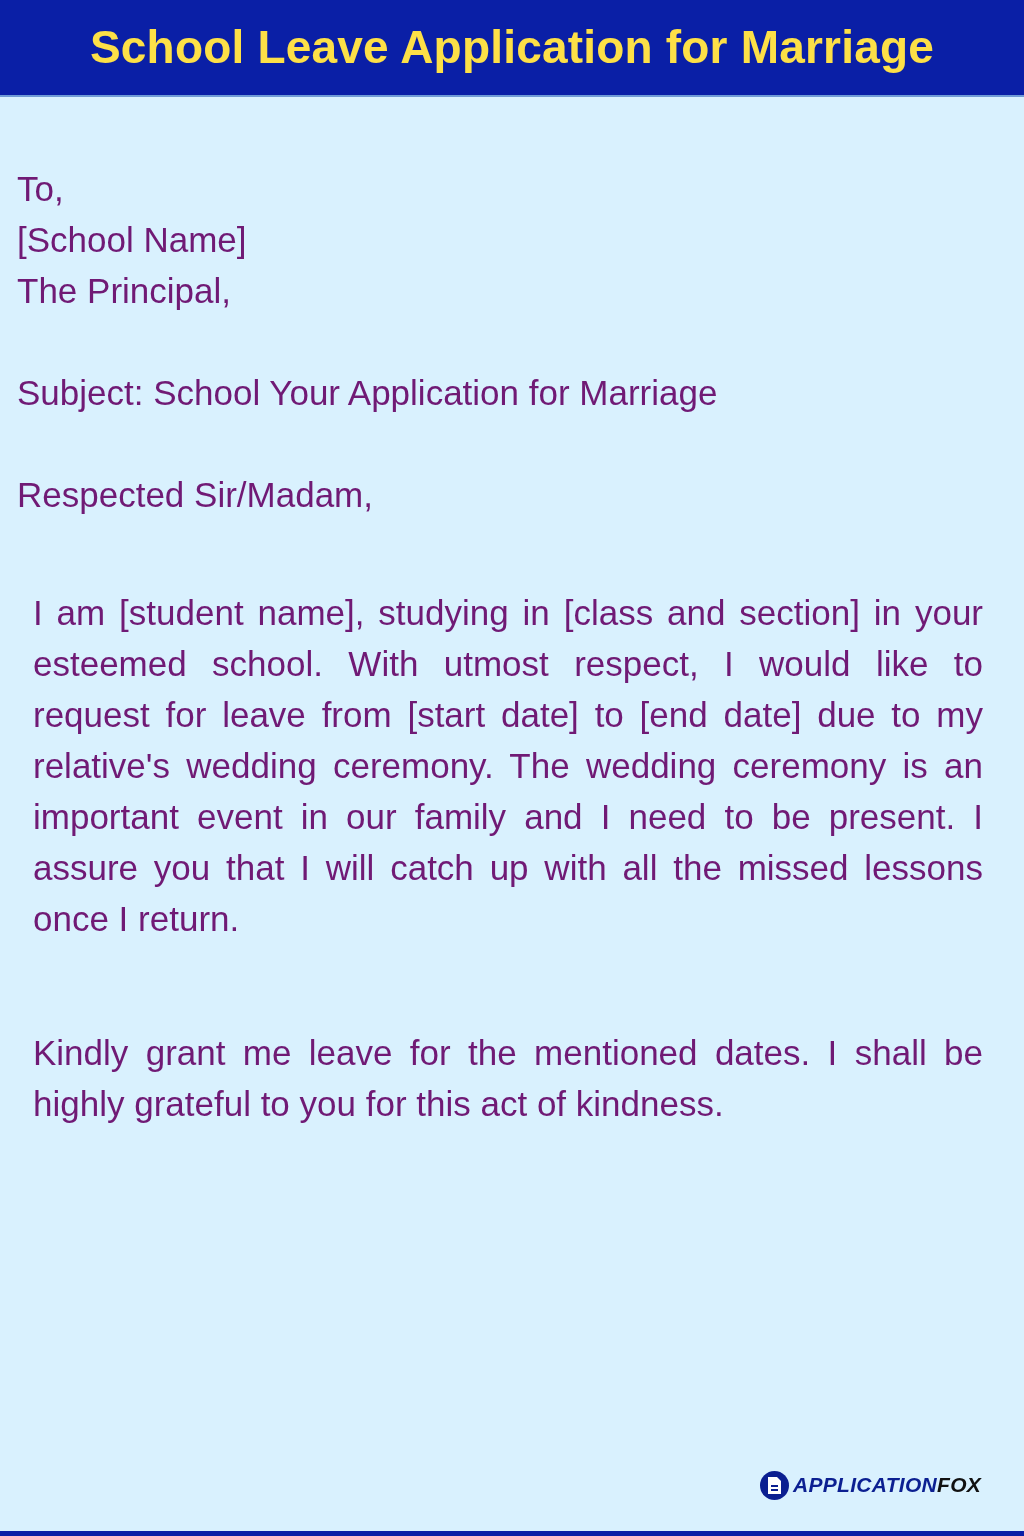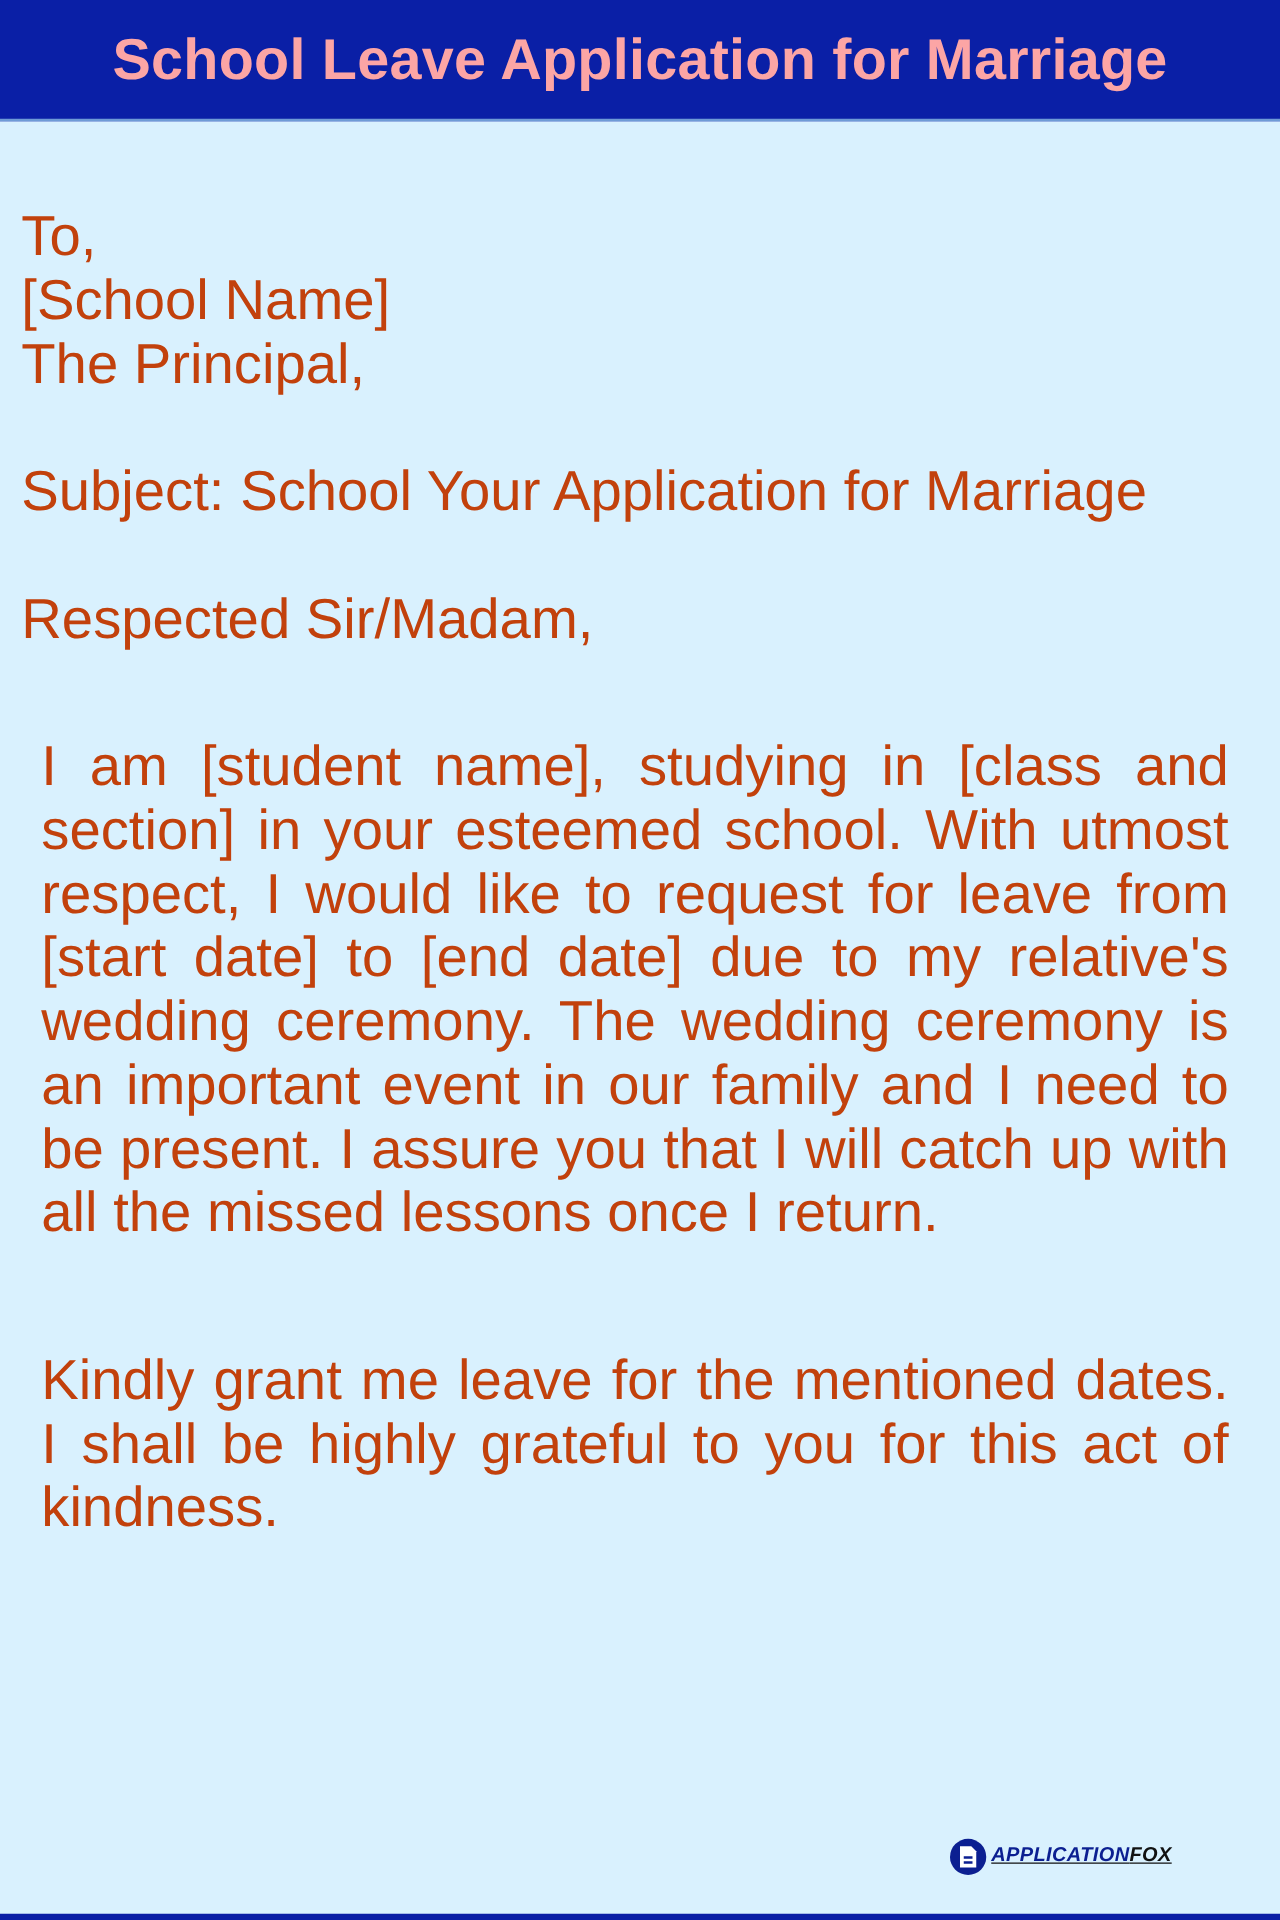--- a/index.html
+++ b/index.html
@@ -21,36 +21,36 @@
       width: 1024px;
       height: 97px;
       background: #0a1fa6;
       border-bottom: 2px solid #6f9bd6;
       display: flex;
       align-items: center;
       justify-content: center;
       box-sizing: border-box;
     }
     .header-title {
-      color: #fca5a5;
+      color: #fde047;
       font-family: "Liberation Sans", sans-serif;
       font-weight: bold;
       font-size: 46px;
       letter-spacing: 0.2px;
       margin-top: -2px;
     }
     .letter {
       position: absolute;
       left: 17px;
       top: 163px;
       width: 982px;
       font-family: "Liberation Sans", sans-serif;
-      font-size: 45px;
+      font-size: 35px;
       line-height: 51px;
-      color: #c2410c;
+      color: #701a75;
     }
     .line { display: block; white-space: nowrap; }
     .gap { height: 51px; }
     .para {
       text-align: justify;
       text-align-last: left;
       margin: 16px;
     }
     .footer-logo {
       position: absolute;
@@ -67,23 +67,22 @@
       background: #0b1f91;
       display: flex;
       align-items: center;
       justify-content: center;
       margin-right: 4px;
     }
     .logo-text {
       font-family: "Liberation Sans", sans-serif;
       font-weight: bold;
       font-style: italic;
-      font-size: 16px;
+      font-size: 21px;
       letter-spacing: 0.3px;
-      text-decoration: underline;
     }
     .logo-part1 { color: #0b1f91; }
     .logo-part2 { color: #111111; }
     .bottom-bar {
       position: absolute;
       left: 0;
       bottom: 0;
       width: 1024px;
       height: 5px;
       background: #0a1fa6;

